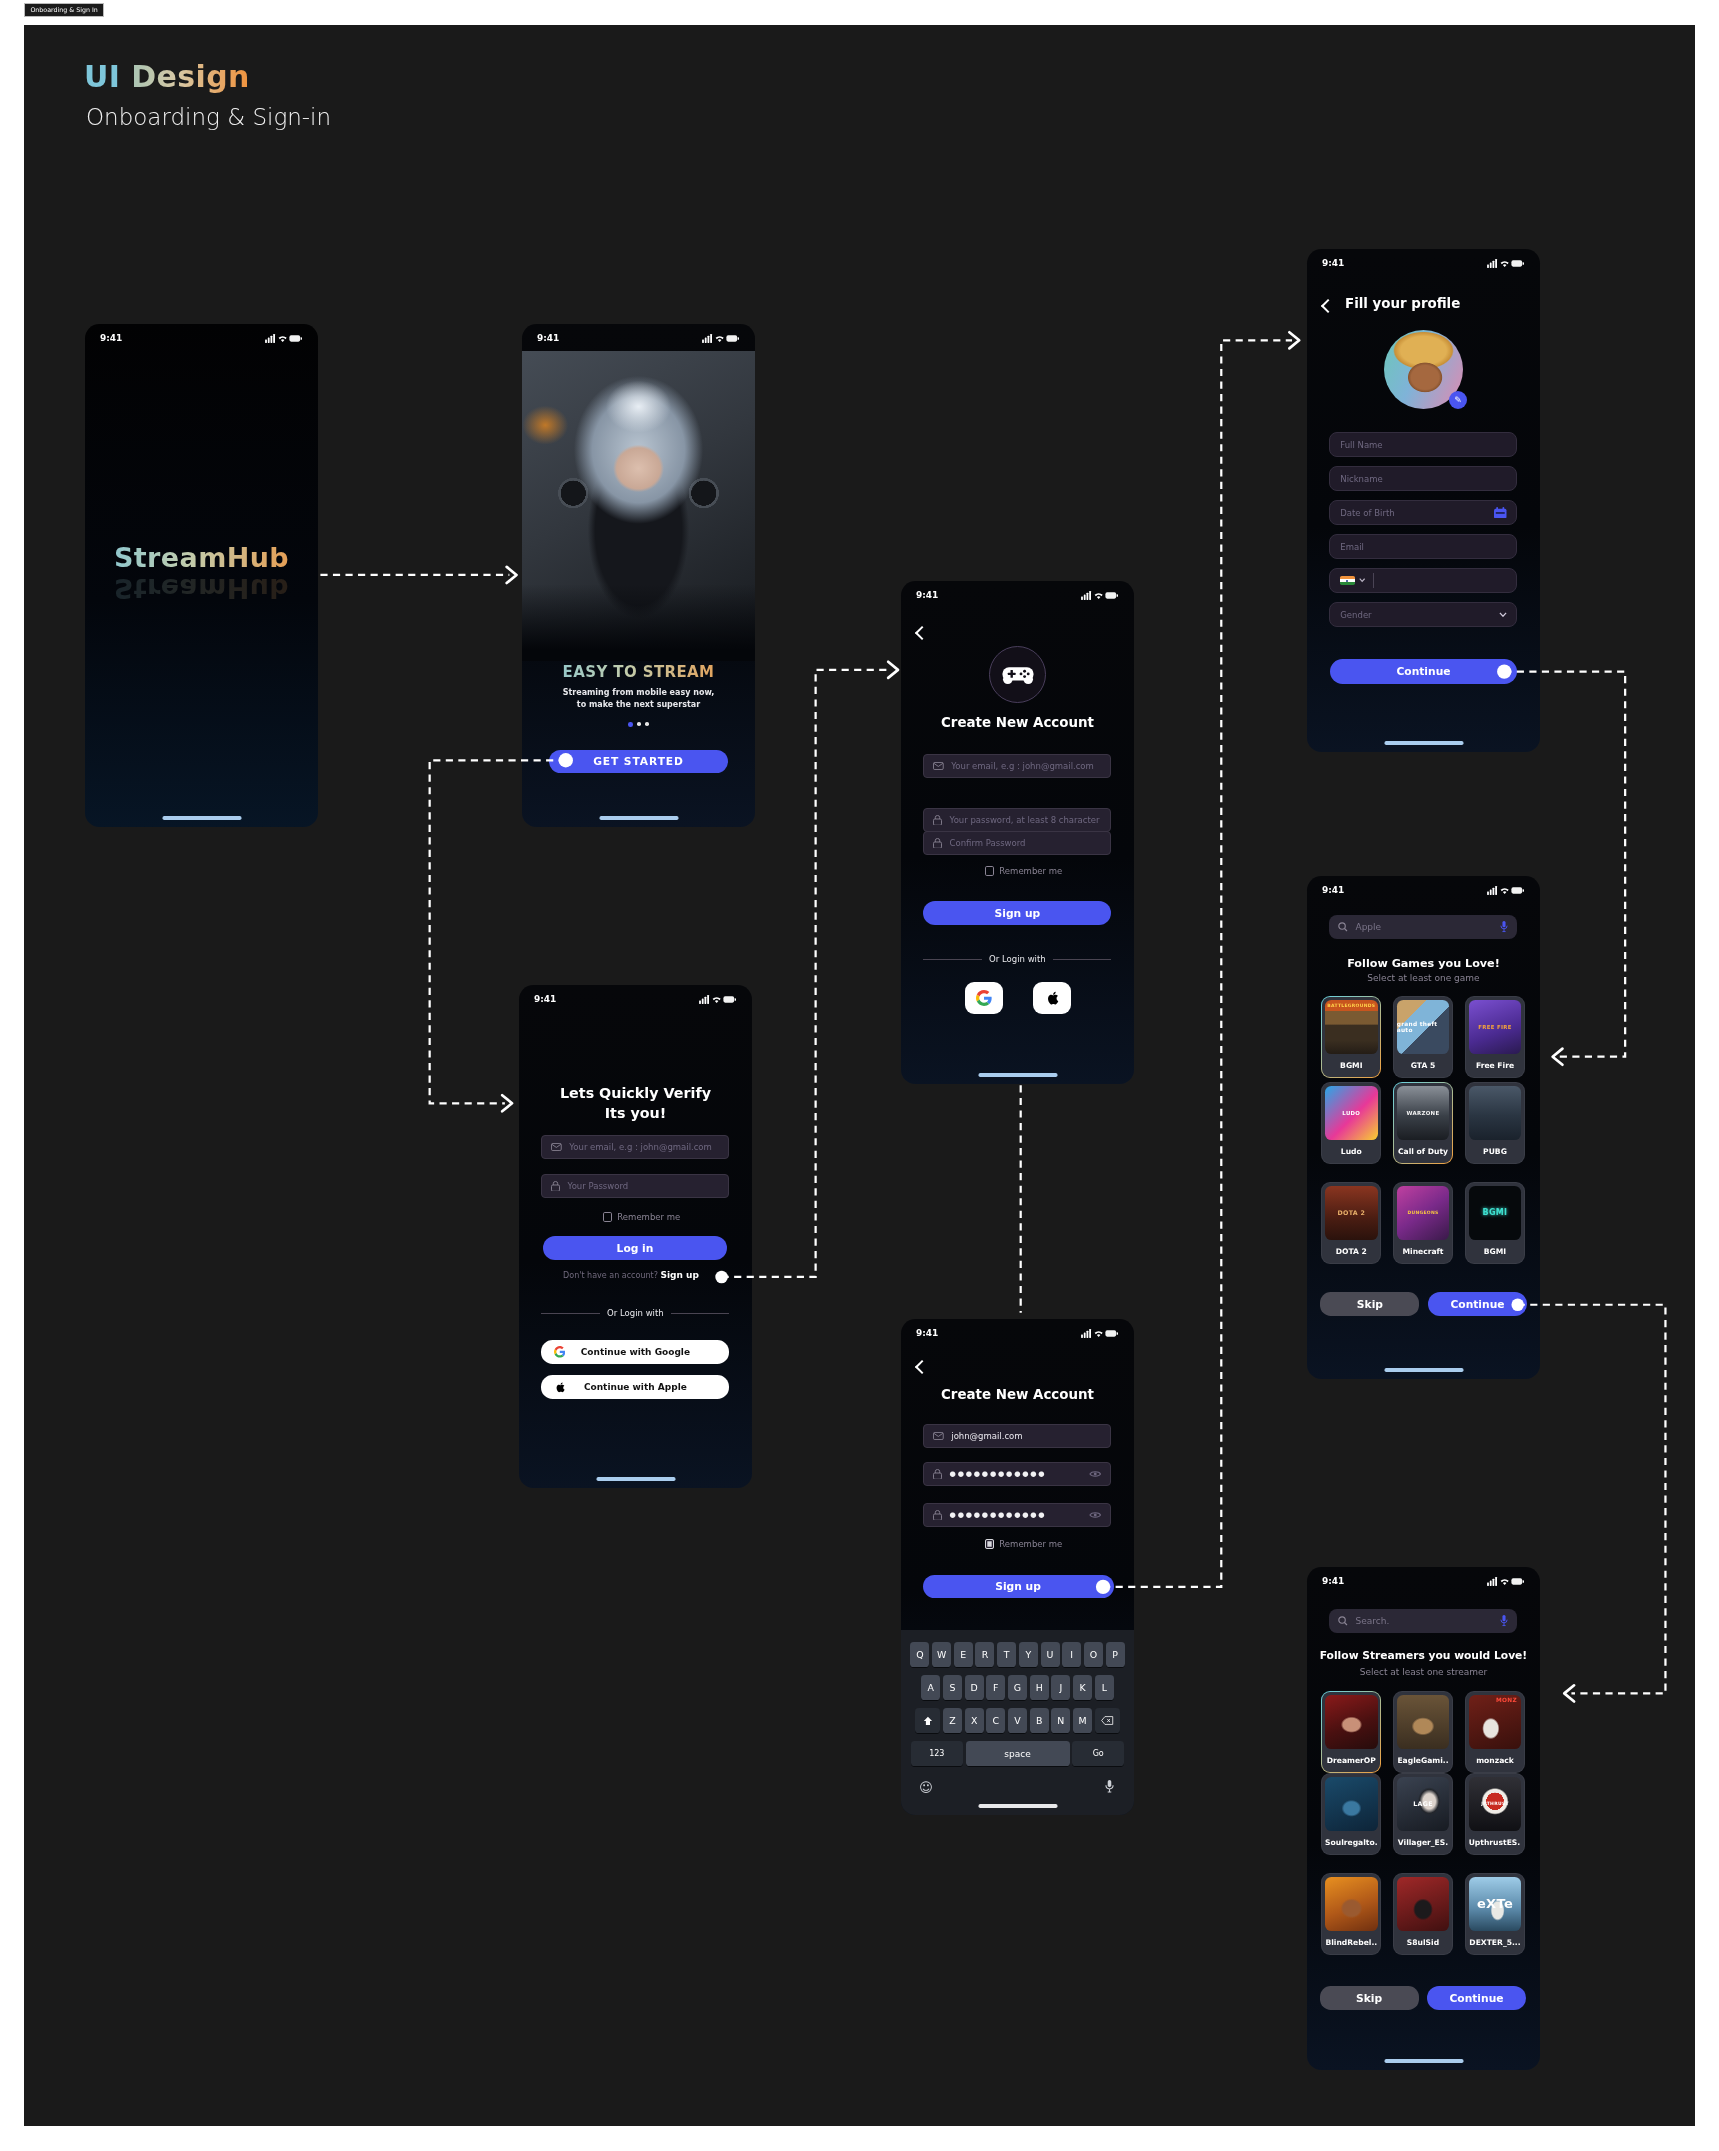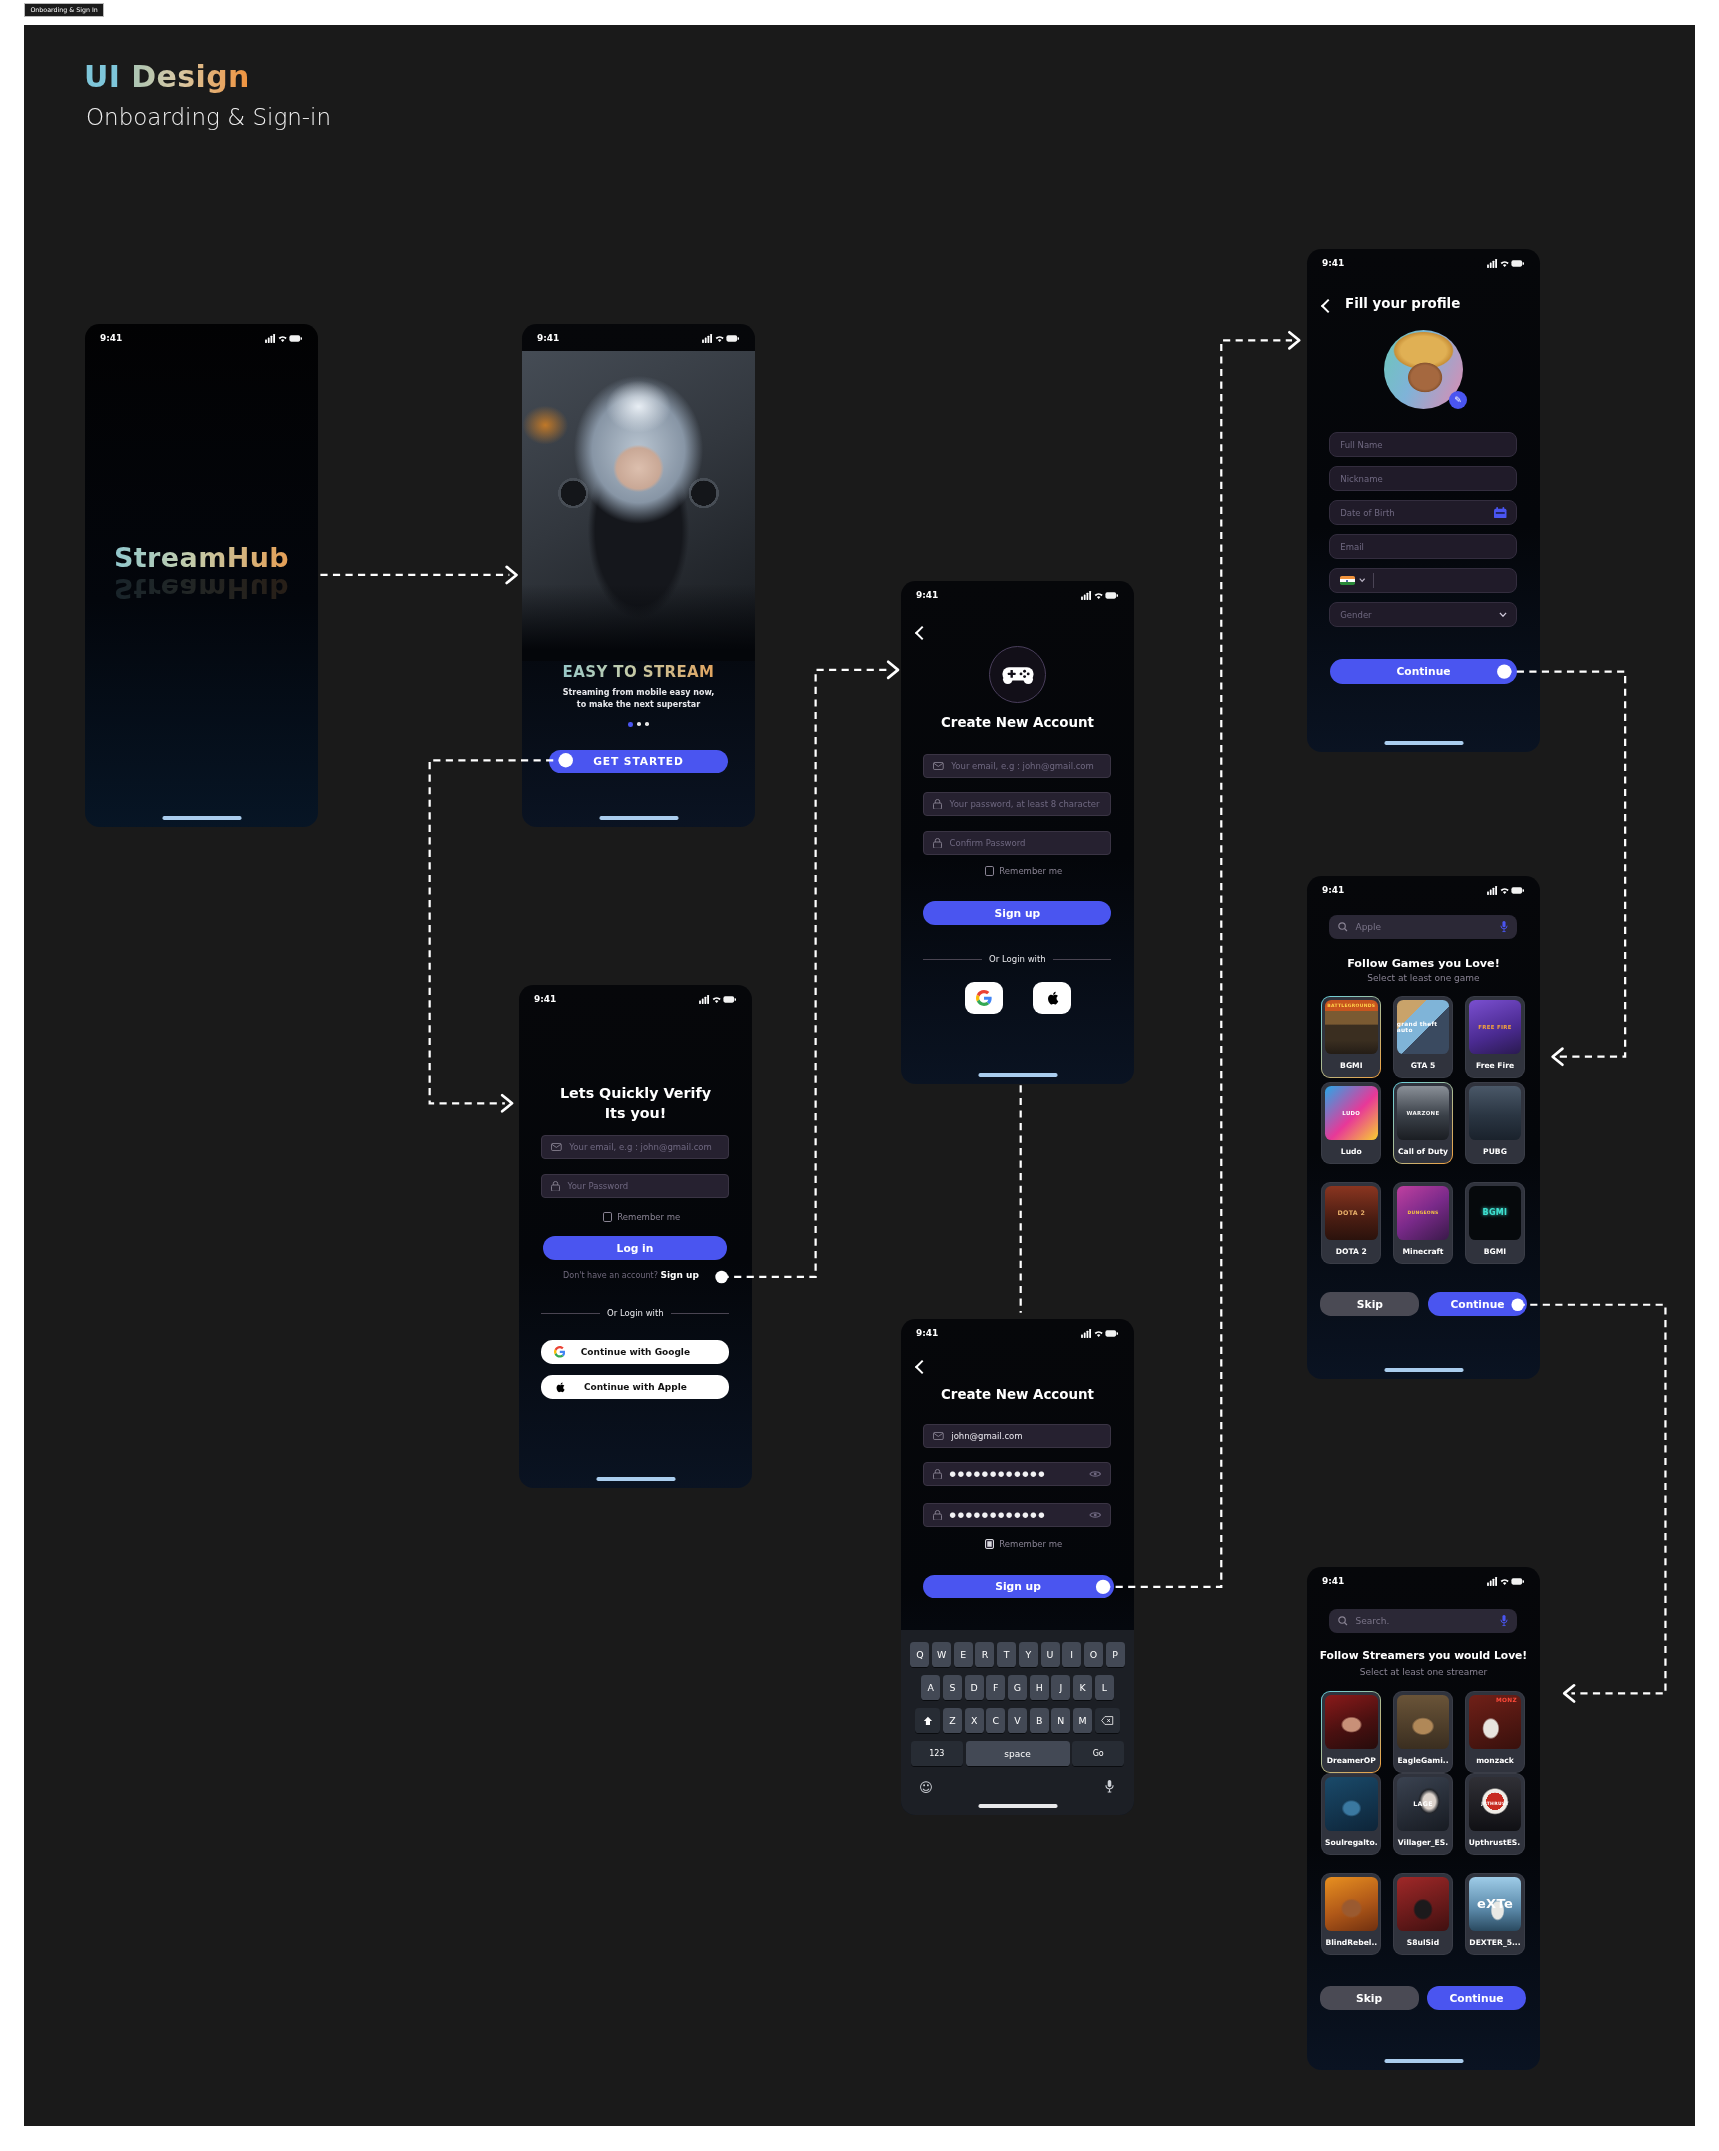--- a/index.html
+++ b/index.html
@@ -218,21 +218,21 @@
         </svg>
     </div>
     <div class="sec-title" style="top:134px;font-size:13.4px;">Create New Account</div>
     <div class="input" style="top:173px;">
       <svg width="10.7" height="8" viewBox="0 0 12 9">
           <rect x=".5" y=".5" width="11" height="8" rx="1.5" fill="none" stroke="#8a8494"></rect>
           <path d="M1 1.5 6 5 11 1.5" fill="none" stroke="#8a8494"></path>
         </svg>
       <span>Your email, e.g : john@gmail.com</span>
     </div>
-    <div class="input" style="top:211px;">
+    <div class="input" style="top:227px;">
       <svg width="9" height="10.7" viewBox="0 0 10 12">
           <rect x=".5" y="4.5" width="9" height="7" rx="1.5" fill="none" stroke="#8a8494"></rect>
           <path d="M2.5 4.5 V3 a2.5 2.5 0 0 1 5 0 V4.5" fill="none" stroke="#8a8494"></path>
         </svg>
       <span>Your password, at least 8 character</span>
     </div>
     <div class="input" style="top:250px;">
       <svg width="9" height="10.7" viewBox="0 0 10 12">
           <rect x=".5" y="4.5" width="9" height="7" rx="1.5" fill="none" stroke="#8a8494"></rect>
           <path d="M2.5 4.5 V3 a2.5 2.5 0 0 1 5 0 V4.5" fill="none" stroke="#8a8494"></path>

